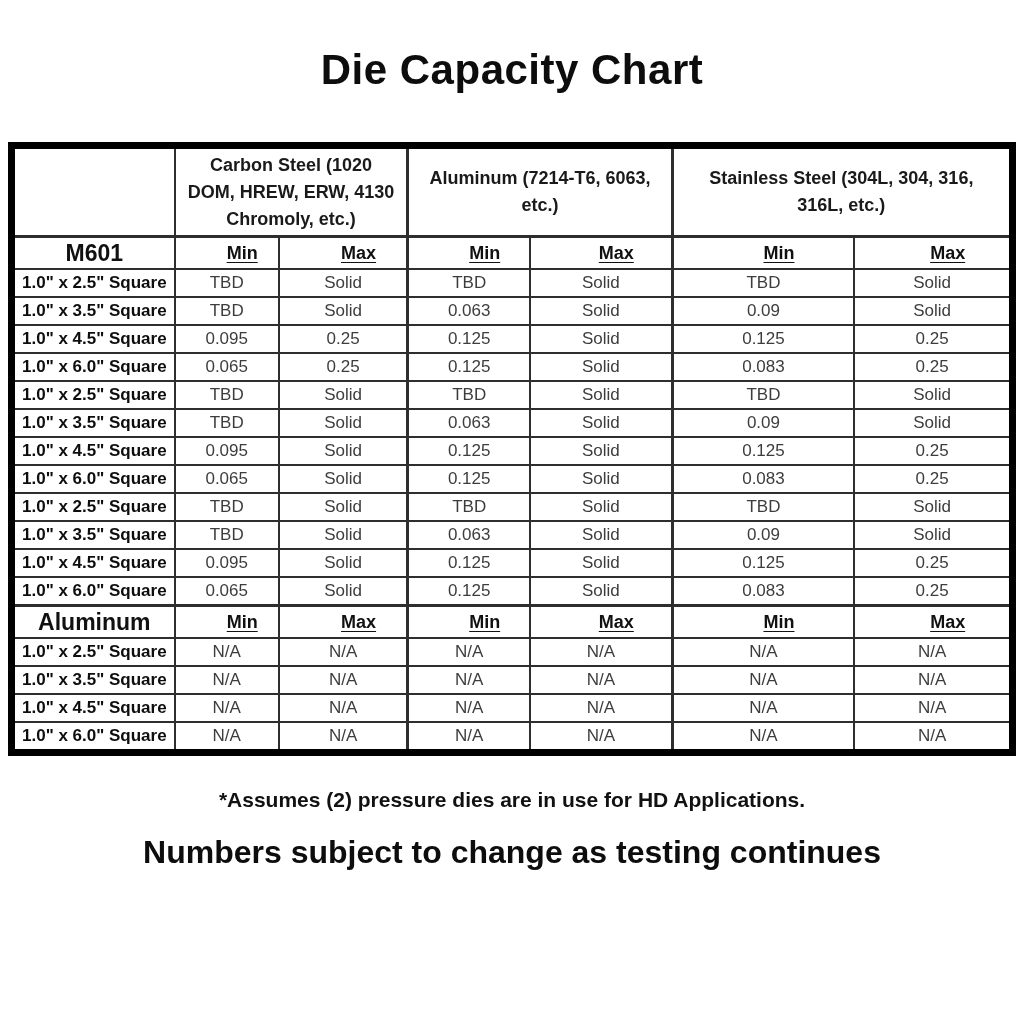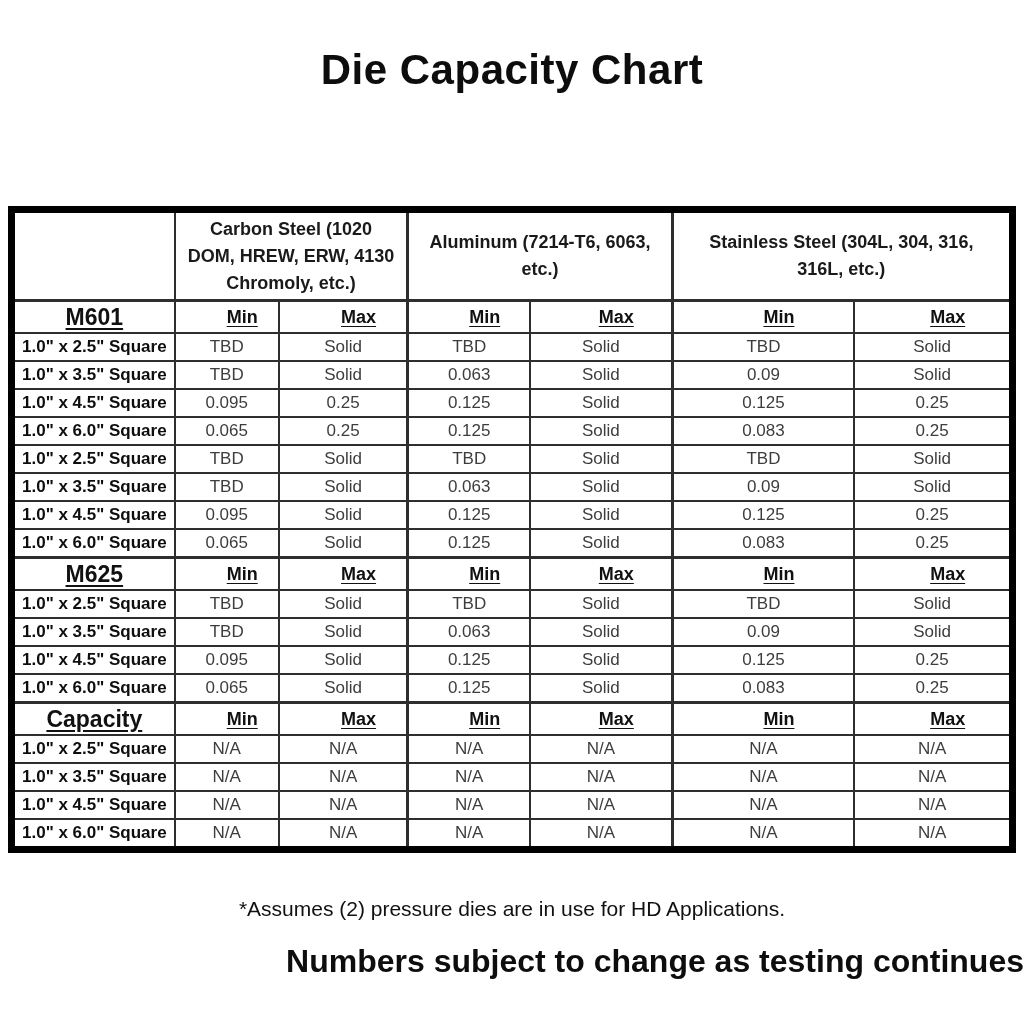--- a/index.html
+++ b/index.html
@@ -16,21 +16,21 @@
   .title {
     margin: 46px 0 0 0;
     text-align: center;
     font-size: 42px;
     font-weight: bold;
     color: #0d0d0d;
     letter-spacing: 0.5px;
   }
   table.cap-table {
     width: 1008px;
-    margin: 112px auto 0 auto;
+    margin: 48px auto 0 auto;
     border-collapse: collapse;
     border: 7px solid #000;
     table-layout: fixed;
   }
   .cap-table th, .cap-table td {
     border: 2px solid #2e2e2e;
     text-align: center;
     vertical-align: middle;
     padding: 0 4px;
     overflow: hidden;
@@ -48,21 +48,20 @@
   tr.mat-row .corner { background: #fff; }
   
   tr.sec-row th {
     height: 30px;
     border-top-width: 3px;
     font-weight: bold;
     color: #111;
   }
   tr.sec-row .sec-name {
     font-size: 23px;
-    text-decoration: underline;
     text-underline-offset: 3px;
   }
   tr.sec-row .minmax {
     font-size: 18px;
     text-decoration: underline;
     text-underline-offset: 3px;
     padding-left: 35px;
   }
   
   tr.data-row th, tr.data-row td { height: 26px; }
@@ -70,29 +69,29 @@
     font-size: 17px;
     font-weight: bold;
     color: #0e0e0e;
   }
   tr.data-row .val {
     font-size: 17px;
     font-weight: normal;
     color: #3d3d3d;
   }
   .footnote {
-    margin: 44px 0 0 0;
+    margin: 32px 0 0 0;
     text-align: center;
     font-size: 21px;
-    font-weight: normal;
+    font-weight: bold;
     color: #111;
   }
   .disclaimer {
     margin: 22px 0 0 0;
-    text-align: right;
+    text-align: center;
     font-size: 32px;
     font-weight: 600;
     color: #0d0d0d;
   }
 </style>
 </head>
 <body>
 
 <div class="page">
 
@@ -191,67 +190,58 @@
         </tr>
         <tr class="data-row">
           <th class="row-label">1.0" x 6.0" Square</th>
           <td class="val">0.065</td>
           <td class="val">Solid</td>
           <td class="val group-sep">0.125</td>
           <td class="val">Solid</td>
           <td class="val group-sep">0.083</td>
           <td class="val">0.25</td>
         </tr>
+        <tr class="data-row">
+          <th class="row-label">1.0" x 2.5" Square</th>
+          <td class="val">TBD</td>
+          <td class="val">Solid</td>
+          <td class="val group-sep">TBD</td>
+          <td class="val">Solid</td>
+          <td class="val group-sep">TBD</td>
+          <td class="val">Solid</td>
+        </tr>
+        <tr class="data-row">
+          <th class="row-label">1.0" x 3.5" Square</th>
+          <td class="val">TBD</td>
+          <td class="val">Solid</td>
+          <td class="val group-sep">0.063</td>
+          <td class="val">Solid</td>
+          <td class="val group-sep">0.09</td>
+          <td class="val">Solid</td>
+        </tr>
+        <tr class="data-row">
+          <th class="row-label">1.0" x 4.5" Square</th>
+          <td class="val">0.095</td>
+          <td class="val">Solid</td>
+          <td class="val group-sep">0.125</td>
+          <td class="val">Solid</td>
+          <td class="val group-sep">0.125</td>
+          <td class="val">0.25</td>
+        </tr>
+        <tr class="data-row">
+          <th class="row-label">1.0" x 6.0" Square</th>
+          <td class="val">0.065</td>
+          <td class="val">Solid</td>
+          <td class="val group-sep">0.125</td>
+          <td class="val">Solid</td>
+          <td class="val group-sep">0.083</td>
+          <td class="val">0.25</td>
+        </tr>
         <tr class="sec-row">
-          <th class="sec-name">M625</th>
-          <th class="minmax">Min</th>
-          <th class="minmax">Max</th>
-          <th class="minmax group-sep">Min</th>
-          <th class="minmax">Max</th>
-          <th class="minmax group-sep">Min</th>
-          <th class="minmax">Max</th>
-        </tr>
-        <tr class="data-row">
-          <th class="row-label">1.0" x 2.5" Square</th>
-          <td class="val">TBD</td>
-          <td class="val">Solid</td>
-          <td class="val group-sep">TBD</td>
-          <td class="val">Solid</td>
-          <td class="val group-sep">TBD</td>
-          <td class="val">Solid</td>
-        </tr>
-        <tr class="data-row">
-          <th class="row-label">1.0" x 3.5" Square</th>
-          <td class="val">TBD</td>
-          <td class="val">Solid</td>
-          <td class="val group-sep">0.063</td>
-          <td class="val">Solid</td>
-          <td class="val group-sep">0.09</td>
-          <td class="val">Solid</td>
-        </tr>
-        <tr class="data-row">
-          <th class="row-label">1.0" x 4.5" Square</th>
-          <td class="val">0.095</td>
-          <td class="val">Solid</td>
-          <td class="val group-sep">0.125</td>
-          <td class="val">Solid</td>
-          <td class="val group-sep">0.125</td>
-          <td class="val">0.25</td>
-        </tr>
-        <tr class="data-row">
-          <th class="row-label">1.0" x 6.0" Square</th>
-          <td class="val">0.065</td>
-          <td class="val">Solid</td>
-          <td class="val group-sep">0.125</td>
-          <td class="val">Solid</td>
-          <td class="val group-sep">0.083</td>
-          <td class="val">0.25</td>
-        </tr>
-        <tr class="sec-row">
-          <th class="sec-name">Capacity</th>
+          <th class="sec-name">Aluminum</th>
           <th class="minmax">Min</th>
           <th class="minmax">Max</th>
           <th class="minmax group-sep">Min</th>
           <th class="minmax">Max</th>
           <th class="minmax group-sep">Min</th>
           <th class="minmax">Max</th>
         </tr>
         <tr class="data-row">
           <th class="row-label">1.0" x 2.5" Square</th>
           <td class="val">N/A</td>

